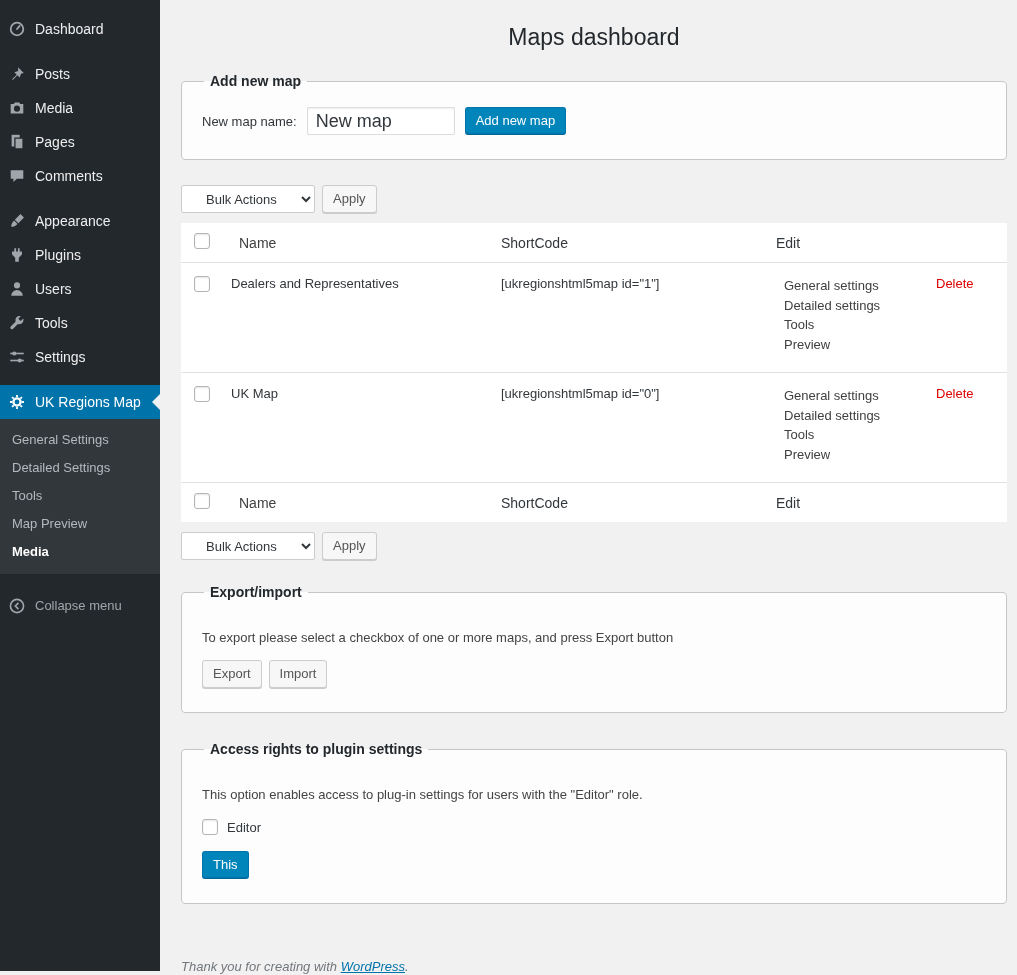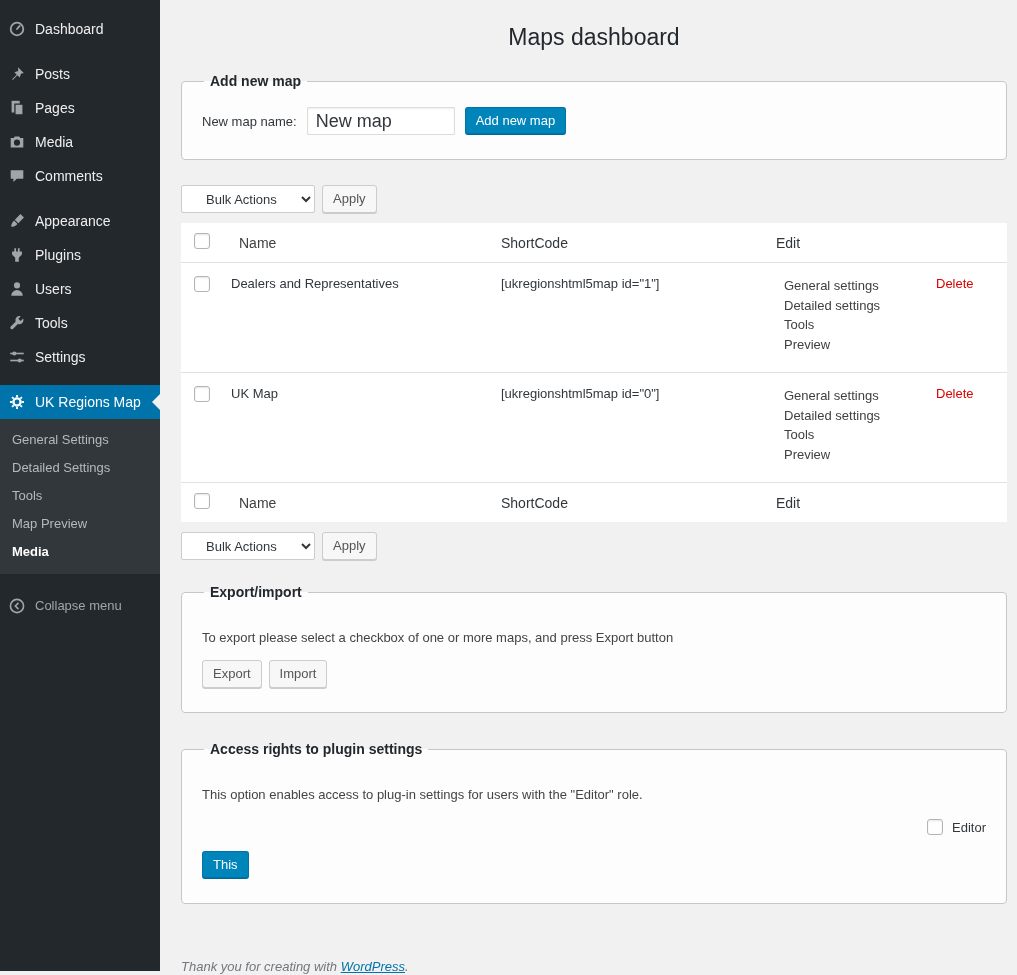--- a/index.html
+++ b/index.html
@@ -101,21 +101,21 @@
   a.delete-link { color:#dd0000; text-decoration:none; cursor:pointer; font-size:13px; }
 
   input[type="checkbox"].wp-cb {
     -webkit-appearance:none; appearance:none; width:16px; height:16px; margin:0;
     border:1px solid #b4b4b4; border-radius:3px; background:#fff; cursor:pointer;
     box-shadow:inset 0 1px 2px rgba(0,0,0,.1);
   }
 
   .panel-desc { font-size:13px; color:#444; margin:26px 0 0; }
   .buttons-row { display:flex; gap:7px; margin-top:15px; }
-  .checkbox-row { display:flex; align-items:center; gap:9px; margin-top:17px;justify-content:flex-end; }
+  .checkbox-row { display:flex; align-items:center; gap:9px; margin-top:17px; }
   .checkbox-row label { font-size:13px; color:#32373c; }
   .save-row { margin-top:16px; }
 
   .wp-footer { margin:55px 0 0; padding-bottom:14px; font-size:13px; font-style:italic; color:#72777c; }
   .wp-footer a { color:#0073aa; text-decoration:underline; cursor:pointer; }
 </style>
 </head>
 <body>
 
 <div class="sidebar">
@@ -134,33 +134,33 @@
       <span class="mi-icon">
           <svg viewBox="0 0 20 20" width="18" height="18">
             <path fill="currentColor" d="M11.2 2.5l6.3 6.3-3.1 1-1.4 4.2-2.6-2.6-4.5 4.6-1.4.6.6-1.4 4.6-4.5-2.6-2.6 4.2-1.4z"></path>
           </svg>
         </span>
       <span>Posts</span>
     </li>
     <li class="menu-item">
       <span class="mi-icon">
           <svg viewBox="0 0 20 20" width="18" height="18">
+            <path fill="currentColor" fill-rule="evenodd" d="M7.5 4h5l1 1.5H17V16H3V5.5h3.5zM10 7.3a3.4 3.4 0 1 0 0 6.8 3.4 3.4 0 0 0 0-6.8z"></path>
+          </svg>
+        </span>
+      <span>Media</span>
+    </li>
+    <li class="menu-item">
+      <span class="mi-icon">
+          <svg viewBox="0 0 20 20" width="18" height="18">
             <path fill="currentColor" d="M4 2h9v13H4z"></path>
             <path fill="currentColor" stroke="#23282d" stroke-width="1.4" d="M7.7 5.7h9v12h-9z"></path>
           </svg>
         </span>
       <span>Pages</span>
-    </li>
-    <li class="menu-item">
-      <span class="mi-icon">
-          <svg viewBox="0 0 20 20" width="18" height="18">
-            <path fill="currentColor" fill-rule="evenodd" d="M7.5 4h5l1 1.5H17V16H3V5.5h3.5zM10 7.3a3.4 3.4 0 1 0 0 6.8 3.4 3.4 0 0 0 0-6.8z"></path>
-          </svg>
-        </span>
-      <span>Media</span>
     </li>
     <li class="menu-item">
       <span class="mi-icon">
           <svg viewBox="0 0 20 20" width="18" height="18">
             <path fill="currentColor" d="M3 3.5h14V13h-7.2L6 16.8V13H3z"></path>
           </svg>
         </span>
       <span>Comments</span>
     </li>
     <li class="menu-sep"></li>

